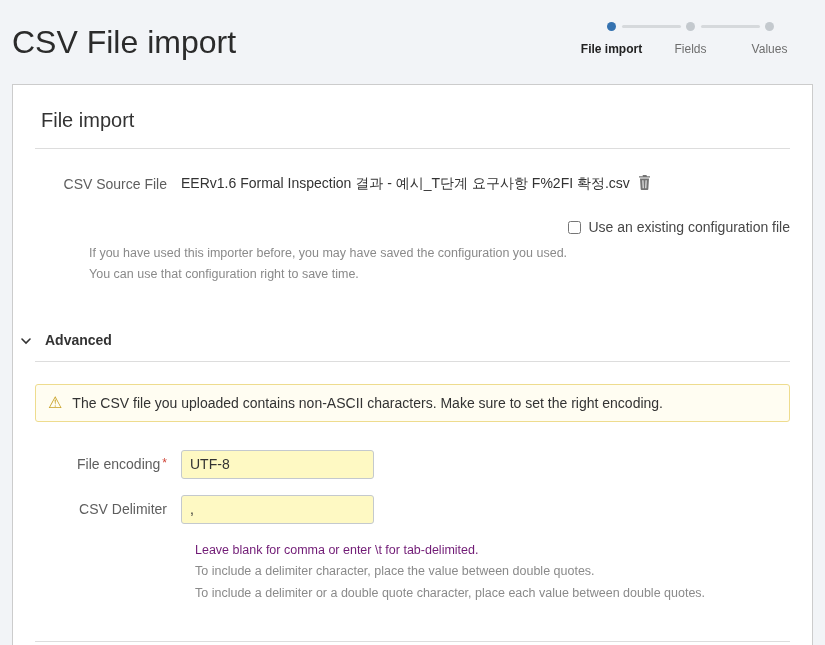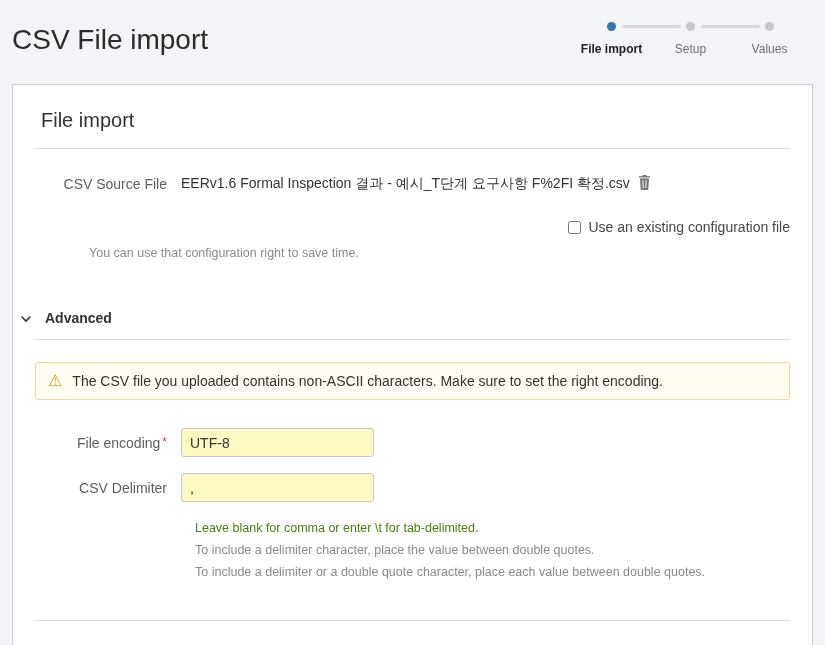--- a/index.html
+++ b/index.html
@@ -7,21 +7,21 @@
   body {
     width: 825px; height: 645px; overflow: hidden;
     background: #f2f4f7;
     font-family: "Liberation Sans", sans-serif;
     color: #333;
   }
 
   
   .header { display: flex; justify-content: space-between; align-items: flex-start;
             padding: 16px 16px 0 12px; height: 84px; }
-  .page-title { font-size: 28px; font-weight: 400; color: #2b2b2b; margin: 8px 0 0 0; }
+  .page-title { font-size: 32px; font-weight: 400; color: #2b2b2b; margin: 8px 0 0 0; }
 
   .stepper { display: flex; margin-top: 6px; }
   .step { position: relative; width: 79px; text-align: center; }
   .dot { width: 9px; height: 9px; border-radius: 50%; background: #c4c9ce; margin: 0 auto; }
   .step.active .dot { background: #3572b0; }
   .step:not(:last-child)::after {
     content: ""; position: absolute; top: 3px;
     left: calc(50% + 10px); width: calc(100% - 20px); height: 3px;
     background: #d6d9dc; border-radius: 2px;
   }
@@ -55,39 +55,39 @@
                  padding: 10px 12px; margin: 22px 0 28px 0; font-size: 14px; color: #333; }
   .warning-glyph { color: #c9a227; font-size: 16px; line-height: 1; }
 
   .required-mark { color: #d04437; margin-left: 2px; vertical-align: top; font-size: 12px; }
 
   input.text-input { width: 193px; height: 29px; padding: 12px 8px; font-size: 14px;
                      font-family: inherit; color: #333;
                      border: 1px solid #c4c9ce; border-radius: 3px; background: #fef9c3; }
 
   .delimiter-help { margin: 10px 0 0 160px; font-size: 12.5px; line-height: 1.75; }
-  .delimiter-help .line-strong { color: #4d7c0f; }
+  .delimiter-help .line-strong { color: #701a75; }
   .delimiter-help .line-soft { color: #8a8a8a; }
 
   hr.bottom-rule { margin-top: 36px; }
 </style>
 </head>
 <body>
 
 <div class="header">
   <h1 class="page-title">CSV File import</h1>
 
   <div class="stepper">
     <div class="step active">
       <div class="dot"></div>
       <div class="step-label">File import</div>
     </div>
     <div class="step">
       <div class="dot"></div>
-      <div class="step-label">Setup</div>
+      <div class="step-label">Fields</div>
     </div>
     <div class="step">
       <div class="dot"></div>
       <div class="step-label">Values</div>
     </div>
   </div>
 </div>
 
 <div class="card">
   <h2 class="panel-heading">File import</h2>
@@ -103,20 +103,21 @@
         </svg>
       </span>
     </button>
   </div>
 
   <label class="checkbox-row">
     <input type="checkbox" style="">
     <span>Use an existing configuration file</span>
   </label>
   <div class="config-help">
+    <div>If you have used this importer before, you may have saved the configuration you used.</div>
     <div>You can use that configuration right to save time.</div>
   </div>
 
   <button class="advanced-toggle">
     <span>
       <svg width="10" height="7" viewBox="0 0 10 7">
           <path d="M1 1l4 4 4-4" stroke="#333" stroke-width="1.6" fill="none" stroke-linecap="round"></path>
         </svg>
     </span>
     <span>Advanced</span>

